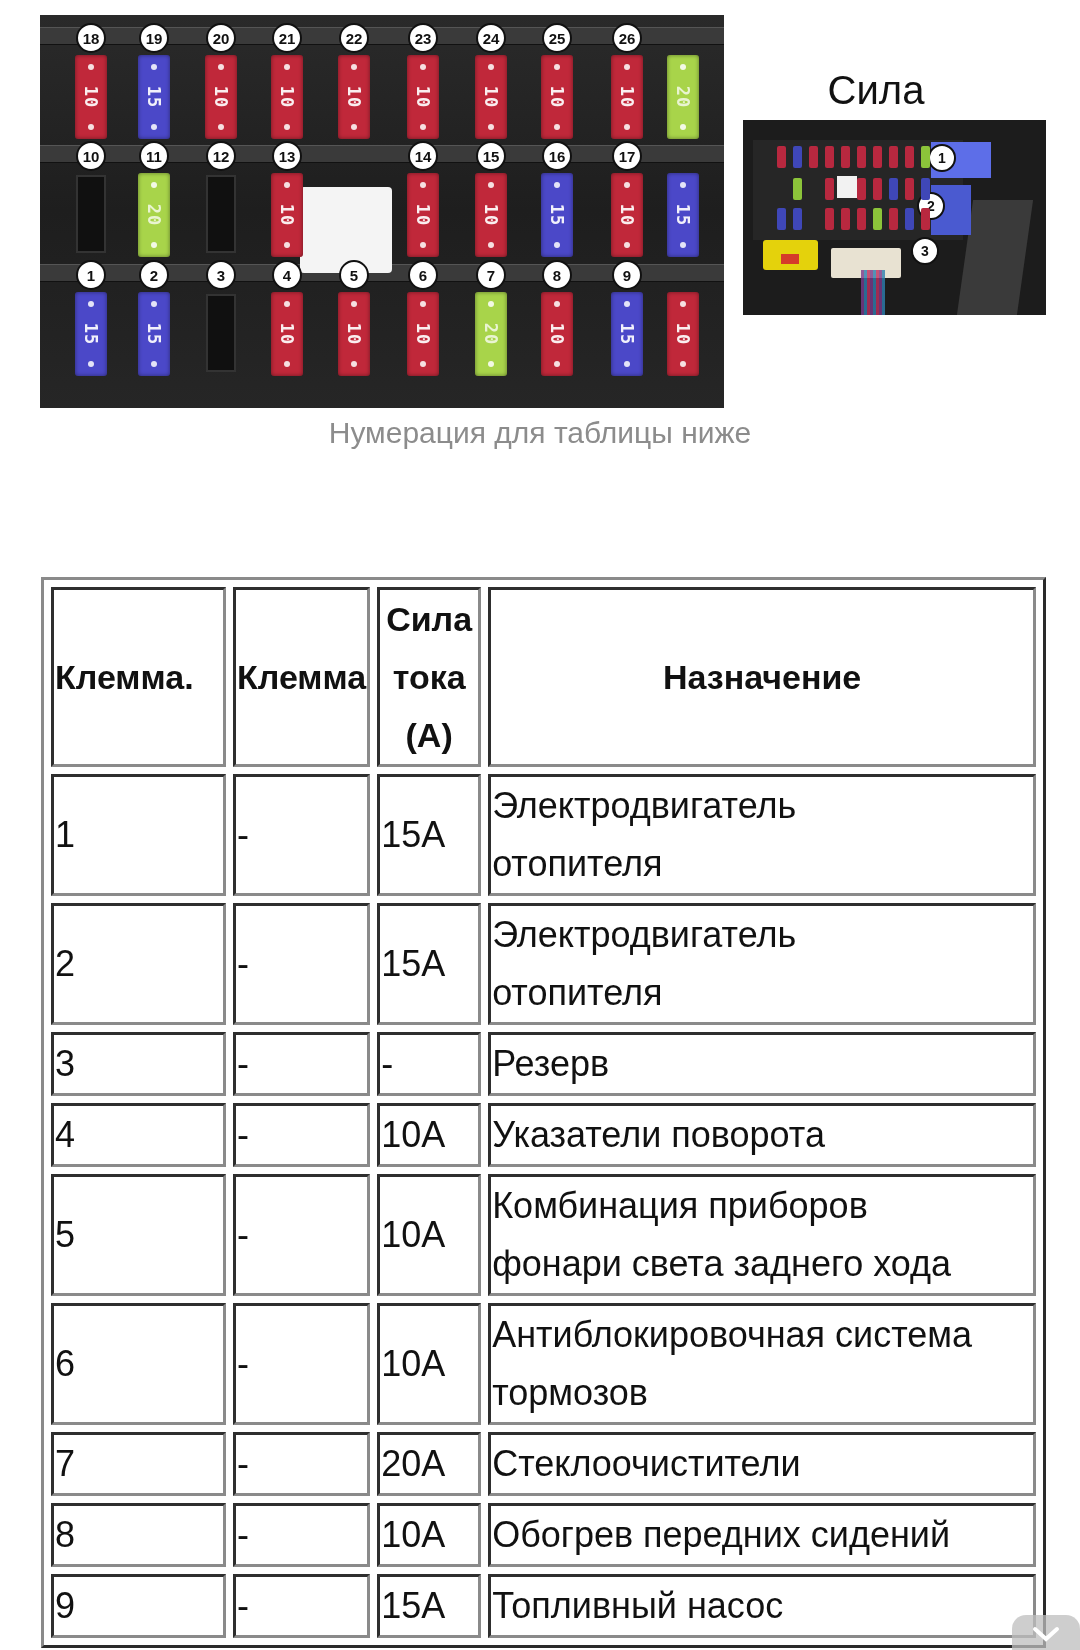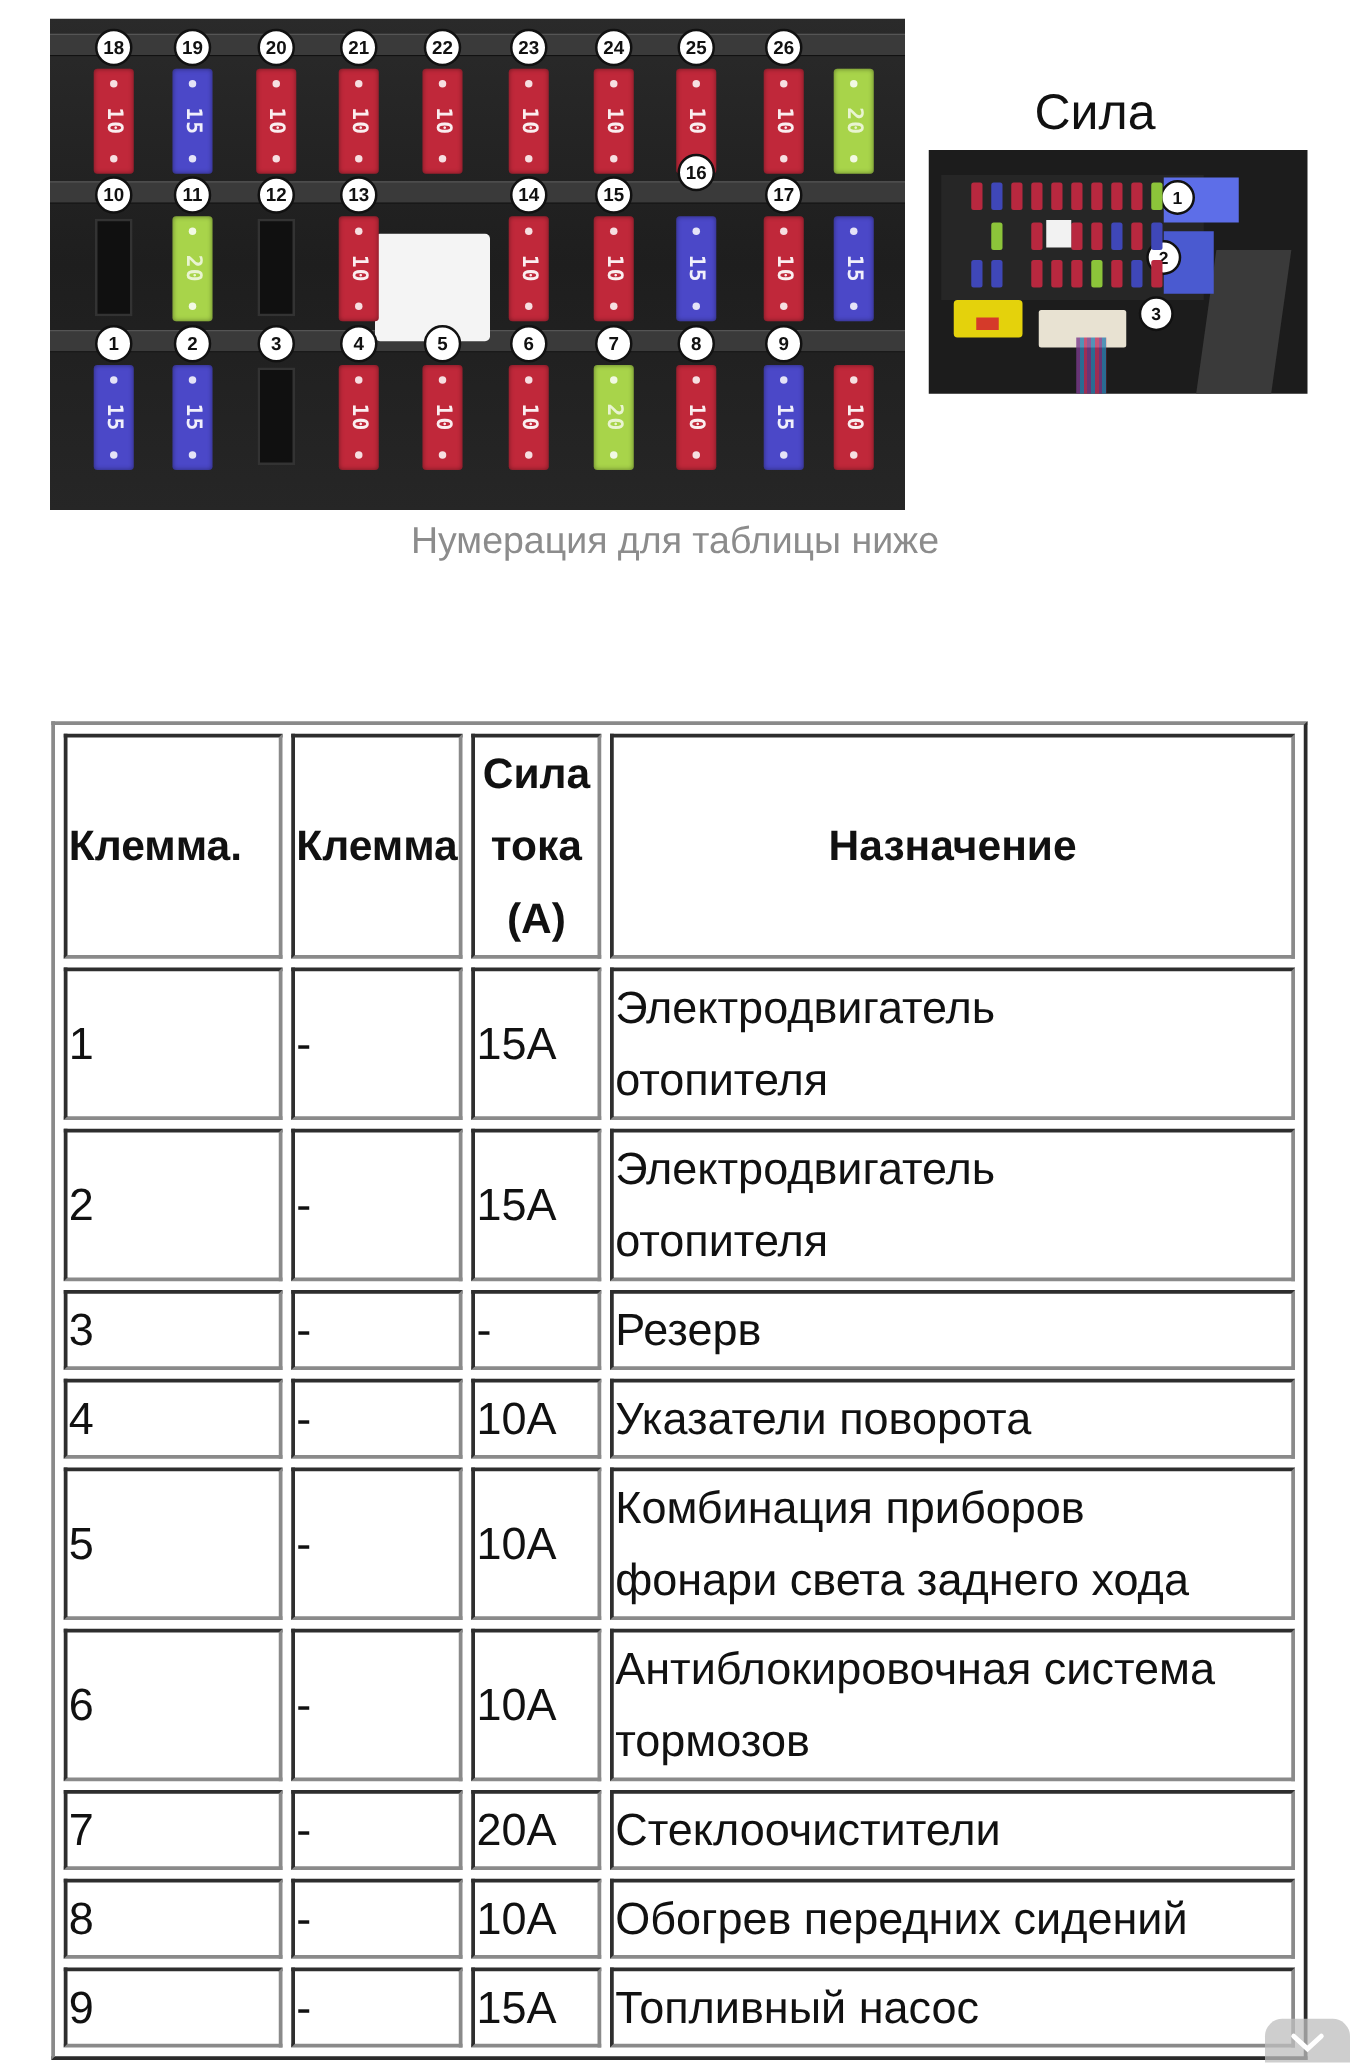--- a/index.html
+++ b/index.html
@@ -204,21 +204,21 @@
       <span class="dot t"></span>
       <span class="val">10</span>
       <span class="dot b"></span>
     </div>
     <div class="fb-num" style="left: 436px; top: 126px;">15</div>
     <div class="fuse blue" style="left: 501px; top: 158px;">
       <span class="dot t"></span>
       <span class="val">15</span>
       <span class="dot b"></span>
     </div>
-    <div class="fb-num" style="left: 502px; top: 108px;">16</div>
+    <div class="fb-num" style="left: 502px; top: 126px;">16</div>
     <div class="fuse red" style="left: 571px; top: 158px;">
       <span class="dot t"></span>
       <span class="val">10</span>
       <span class="dot b"></span>
     </div>
     <div class="fb-num" style="left: 572px; top: 126px;">17</div>
     <div class="fuse blue" style="left: 627px; top: 158px;">
       <span class="dot t"></span>
       <span class="val">15</span>
       <span class="dot b"></span>

